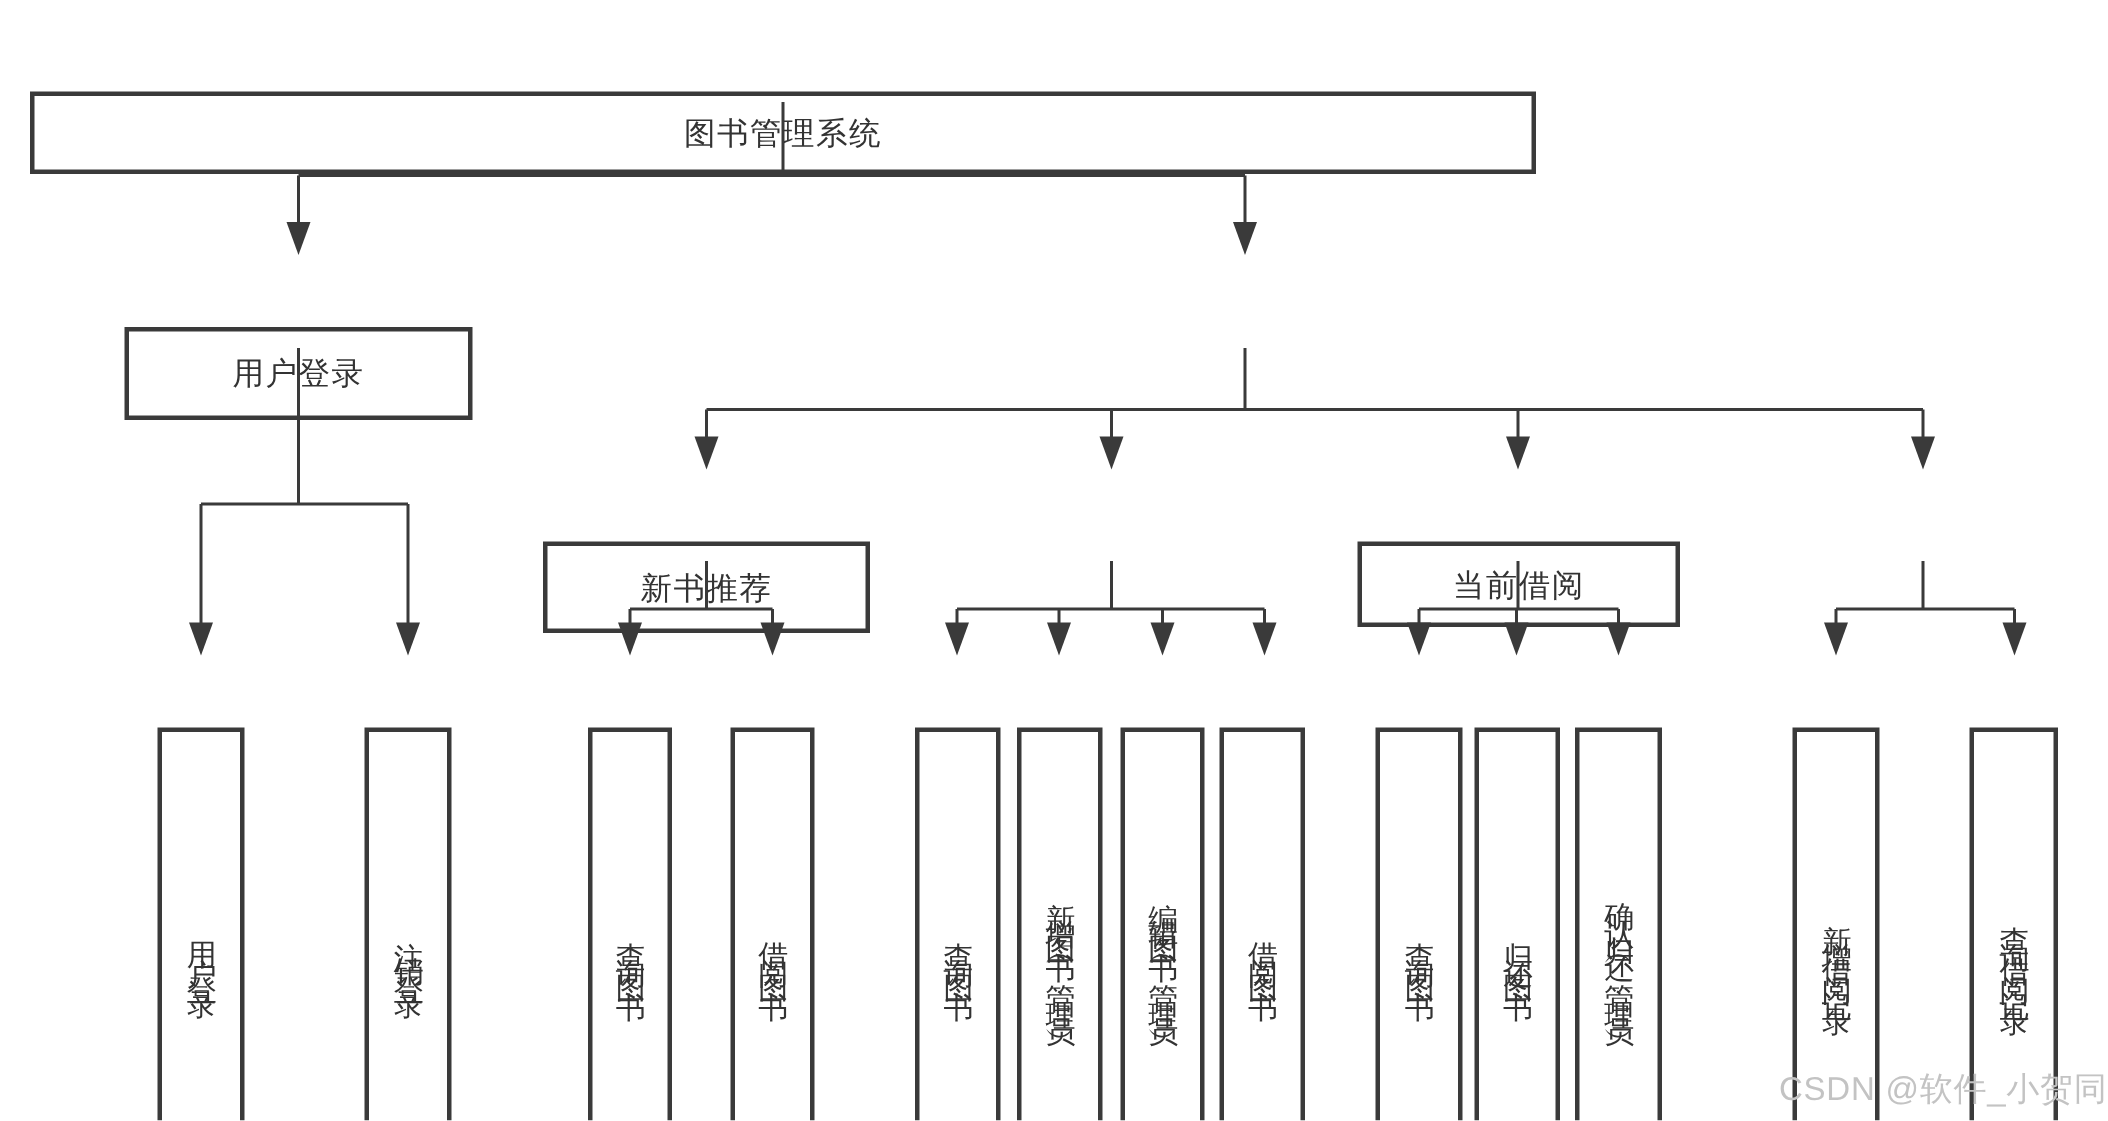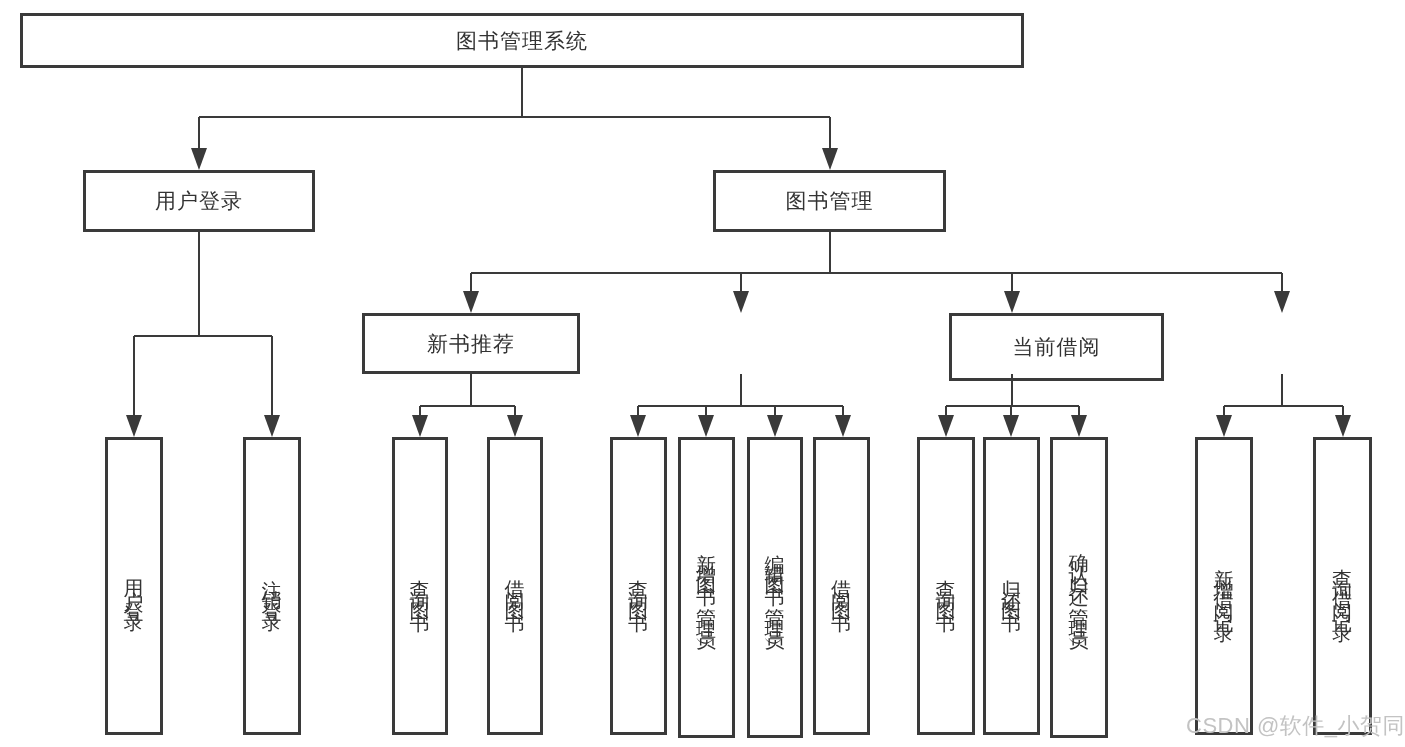--- a/index.html
+++ b/index.html
@@ -21,20 +21,21 @@
     background:var(--bg-color);
     overflow:hidden;
   }
   .node{
     position:absolute;
     border:3px solid var(--line-color);
     background:var(--bg-color);
     display:flex;
     align-items:center;
     justify-content:center;
+    margin-top:48px;
   }
   .node-h .node-label{
     font-size:21px;
     letter-spacing:1px;
     color:var(--text-color);
     white-space:nowrap;
   }
   .node-v .node-label{
     writing-mode:vertical-rl;
     text-orientation:upright;
@@ -70,27 +71,24 @@
 <body>
 
 <div class="stage">
   <div class="watermark">CSDN @软件_小贺同学</div>
 <div class="node node-h" style="left: 20px; top: 13px; width: 1004px; height: 55px;">
       <span class="node-label">图书管理系统</span>
     </div>
     <div class="node node-h" style="left: 83px; top: 170px; width: 232px; height: 62px;">
       <span class="node-label">用户登录</span>
     </div>
-    <div class="node node-h" style="left: 713px; top: 170px; width: 233px; height: 62px;">
-      <span class="node-label">图书管理</span>
-    </div>
     <div class="node node-h" style="left: 362px; top: 313px; width: 218px; height: 61px; text-align: center;">
       <span class="node-label">新书推荐</span>
     </div>
-    <div class="node node-h" style="left: 949px; top: 313px; width: 215px; height: 68px;">
+    <div class="node node-h" style="left: 905px; top: 313px; width: 215px; height: 57px;">
       <span class="node-label">当前借阅</span>
     </div>
     <div class="node node-v" style="left: 105px; top: 437px; width: 58px; height: 298px;">
       <span class="node-label">用户登录</span>
     </div>
     <div class="node node-v" style="left: 243px; top: 437px; width: 58px; height: 298px;">
       <span class="node-label">注销登录</span>
     </div>
     <div class="node node-v" style="left: 392px; top: 437px; width: 56px; height: 298px;">
       <span class="node-label">查询图书</span>

